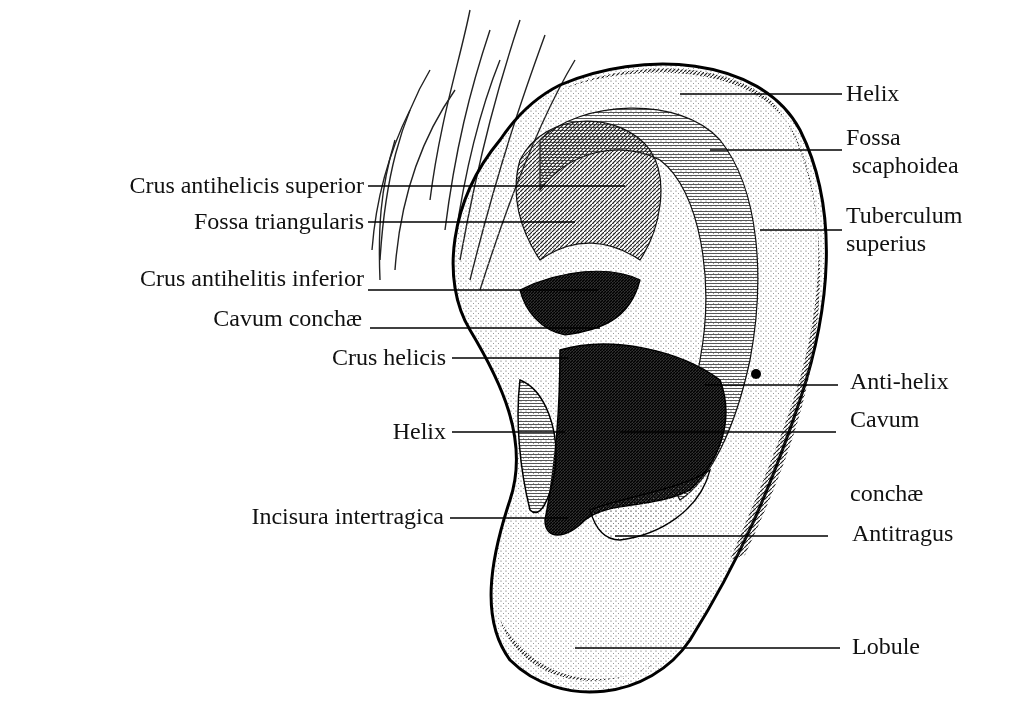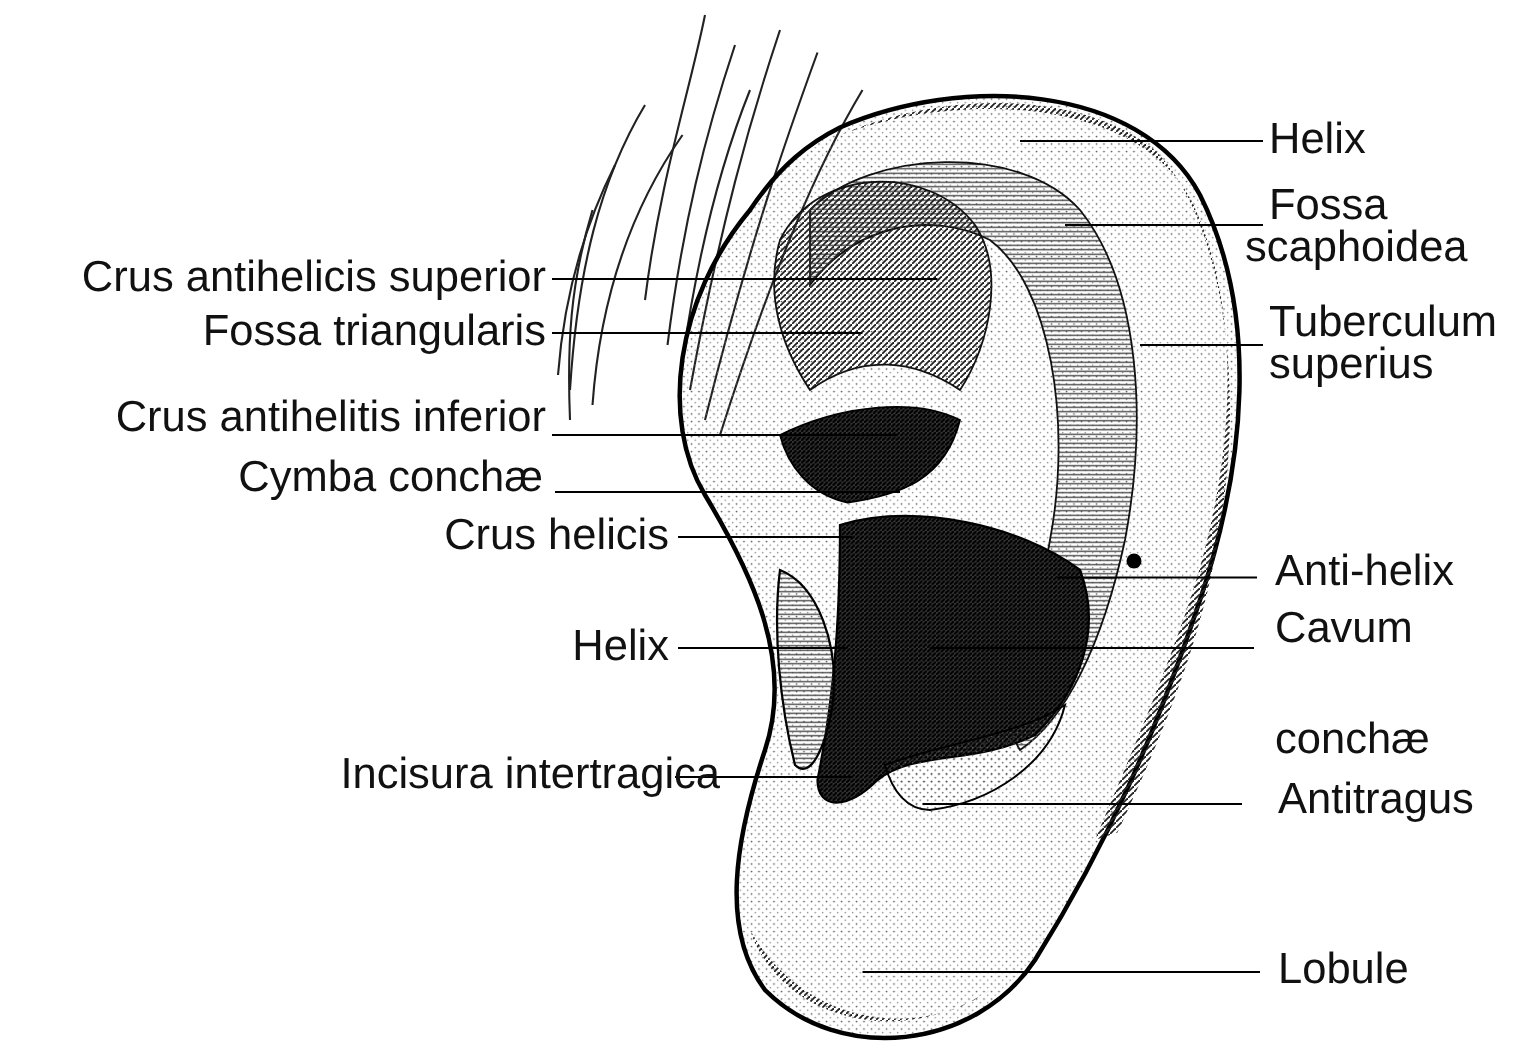--- a/index.html
+++ b/index.html
@@ -1,18 +1,18 @@
 <!DOCTYPE html>
 <html><head>
 <meta charset="utf-8">
 <style>
   html,body{margin:0;padding:0;background:#fff;}
   body{width:1024px;height:706px;position:relative;overflow:hidden;font-family:"DejaVu Serif","Liberation Serif",serif;color:#111;}
   #art{position:absolute;left:0;top:0;}
-  .lbl{position:absolute;font-size:29px;line-height:26px;white-space:nowrap;font-family:Liberation Sans, sans-serif;}
+  .lbl{position:absolute;font-size:24px;line-height:26px;white-space:nowrap;font-family:Liberation Serif, serif;}
   .lbl.l{text-align:right;}
   .lbl.r{text-align:left;}
 </style>
 </head>
 <body>
 
 <svg id="art" width="1024" height="706" viewBox="0 0 1024 706">
   <defs>
     <pattern id="hatch" width="4" height="4" patternUnits="userSpaceOnUse">
       <path d="M0,4 L4,0" stroke="#222" stroke-width="1.2"></path>
@@ -79,27 +79,27 @@
     <line x1="705" y1="385" x2="838" y2="385"></line>
     <line x1="620" y1="432" x2="836" y2="432"></line>
     <line x1="615" y1="536" x2="828" y2="536"></line>
     <line x1="575" y1="648" x2="840" y2="648"></line>
   </g>
 </svg>
 
 <div class="lbl l" style="right:660px;top:172px;margin-left:11px;">Crus antihelicis superior</div>
 <div class="lbl l" style="right:660px;top:208px;">Fossa triangularis</div>
 <div class="lbl l" style="right:660px;top:265px;">Crus antihelitis inferior</div>
-<div class="lbl l" style="right:662px;top:305px;">Cymba conchæ</div>
+<div class="lbl l" style="right:662px;top:305px;">Cavum conchæ</div>
 <div class="lbl l" style="right:578px;top:344px;">Crus helicis</div>
 <div class="lbl l" style="right:578px;top:418px;">Helix</div>
-<div class="lbl l" style="right:544px;top:503px;text-align:center;">Incisura intertragica</div>
+<div class="lbl l" style="right:580px;top:503px;text-align:center;">Incisura intertragica</div>
 
 <div class="lbl r" style="left:846px;top:80px;">Helix</div>
 <div class="lbl r" style="left:846px;top:124px;">Fossa</div>
-<div class="lbl r" style="left:830px;top:152px;">scaphoidea</div>
+<div class="lbl r" style="left:852px;top:152px;">scaphoidea</div>
 <div class="lbl r" style="left:846px;top:202px;">Tuberculum</div>
 <div class="lbl r" style="left:846px;top:230px;">superius</div>
 <div class="lbl r" style="left:850px;top:368px;">Anti-helix</div>
 <div class="lbl r" style="left:850px;top:406px;">Cavum</div>
 <div class="lbl r" style="left:850px;top:436px;margin-top:44px;">conchæ</div>
 <div class="lbl r" style="left:852px;top:520px;">Antitragus</div>
 <div class="lbl r" style="left:852px;top:633px;">Lobule</div>
 
 </body></html>

